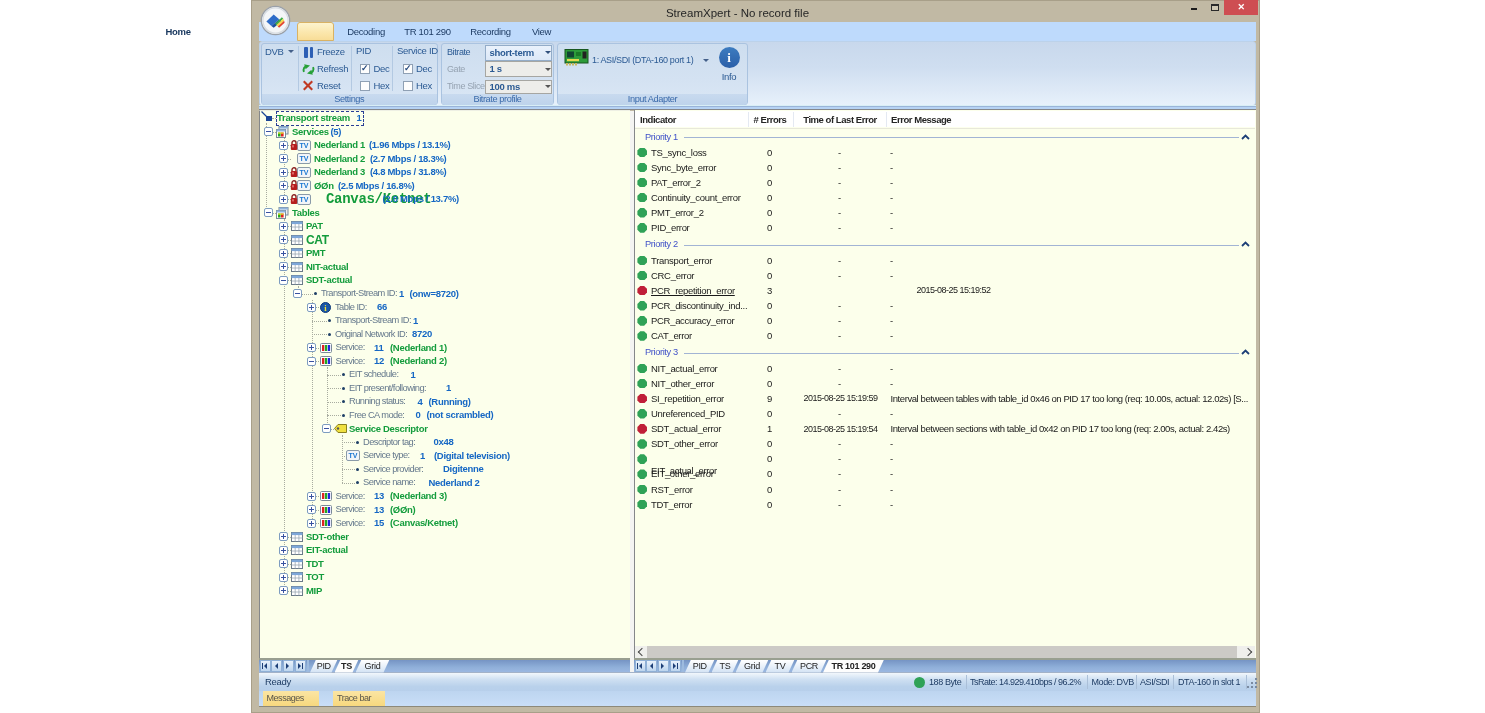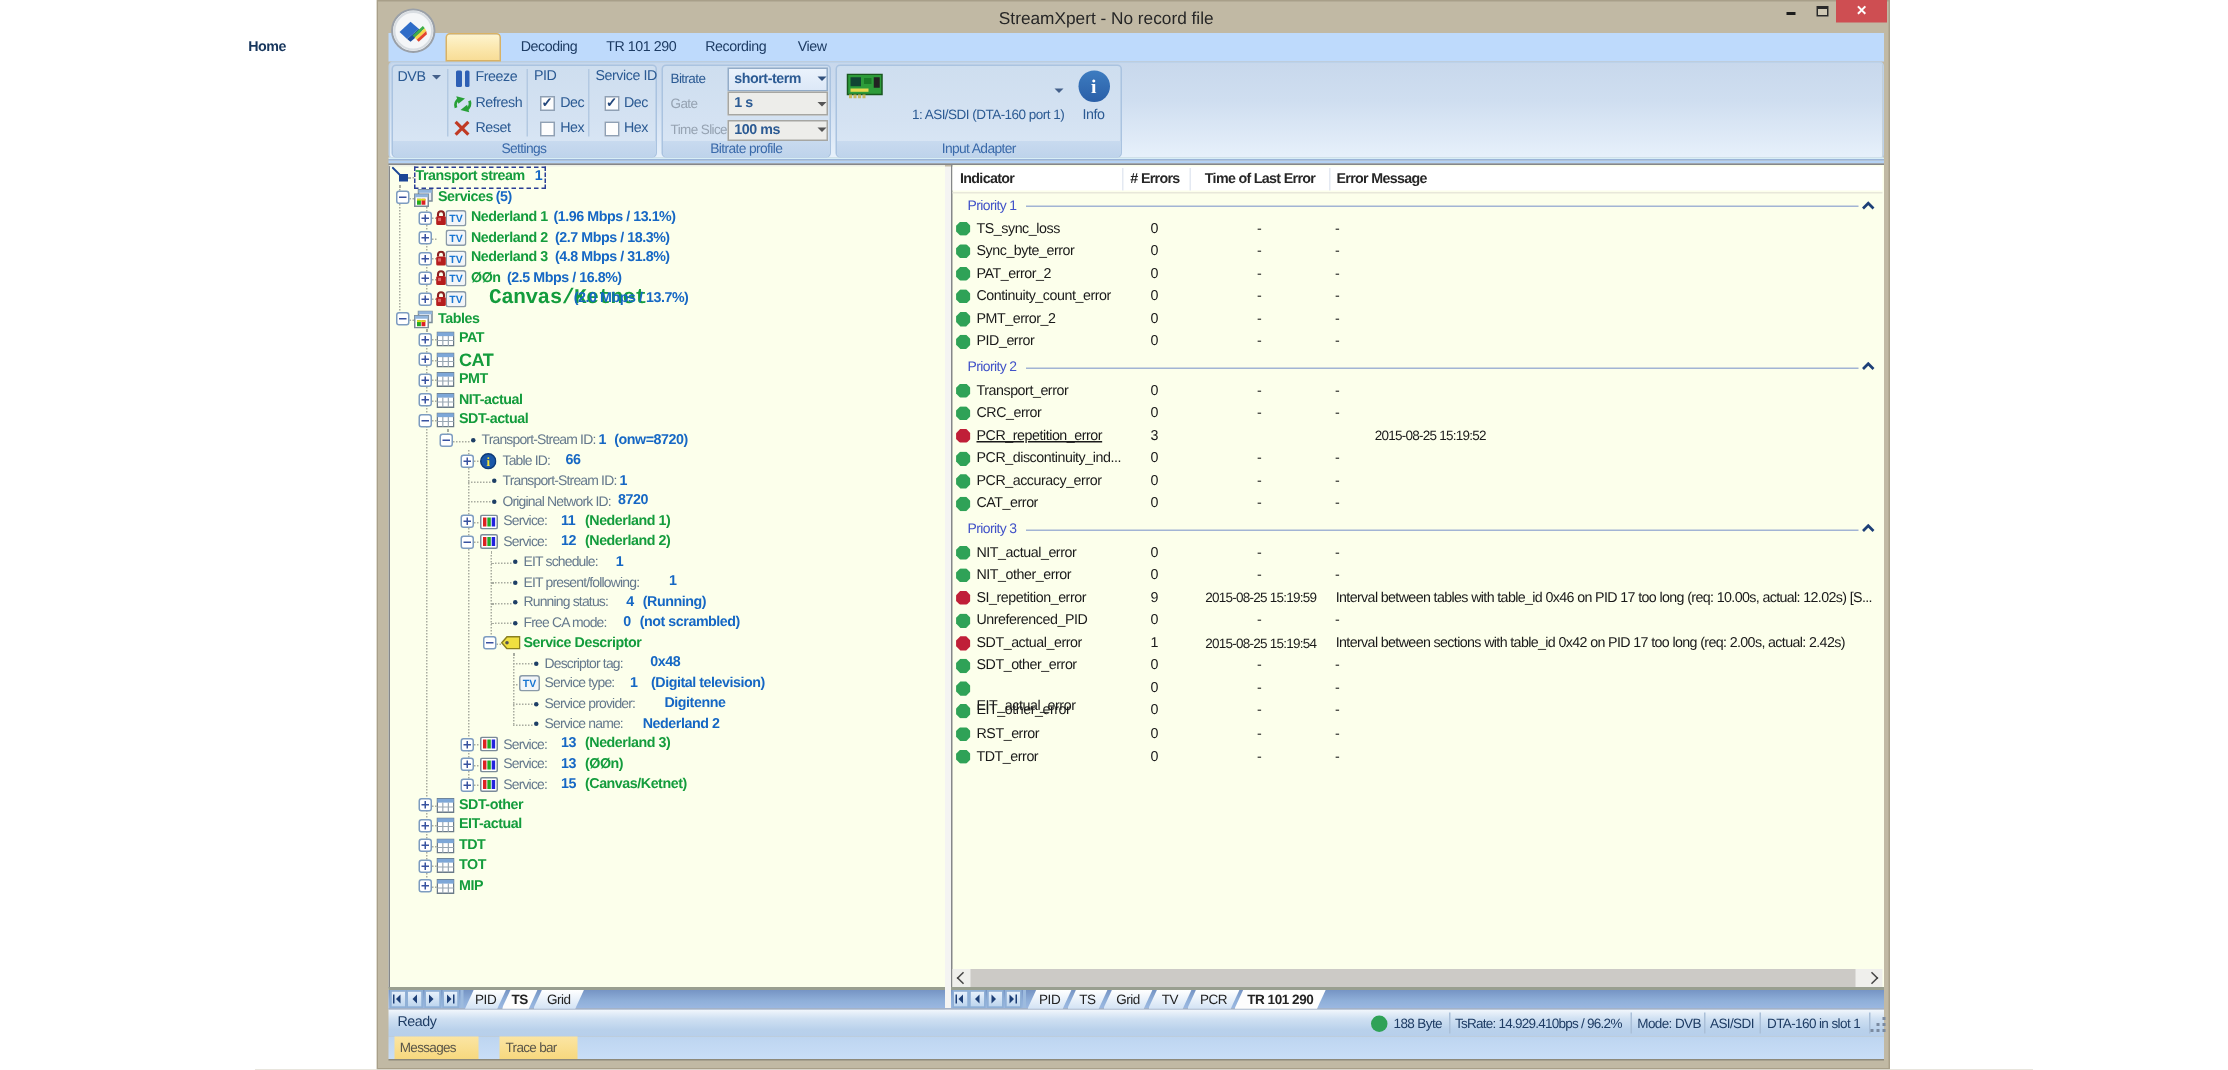--- a/index.html
+++ b/index.html
@@ -85,21 +85,21 @@
 <rect x="1" y="0.5" width="23" height="13.5" fill="#2d9c3a" stroke="#18571f" stroke-width="1"></rect>
 <rect x="3" y="2.5" width="7" height="6" fill="#143"></rect>
       <rect x="12" y="3" width="5" height="4" fill="#1b7a28"></rect>
       <rect x="18.5" y="2.5" width="4" height="7" fill="#222"></rect>
 <rect x="3" y="10" width="12" height="2.2" fill="#e6d84e"></rect>
 <rect x="2" y="14" width="2" height="2.5" fill="#c8b860"></rect>
       <rect x="5" y="14" width="2" height="2.5" fill="#c8b860"></rect>
       <rect x="8" y="14" width="2" height="2.5" fill="#c8b860"></rect>
       <rect x="11" y="14" width="2" height="2.5" fill="#c8b860"></rect>
     </svg>
-<div style="position:absolute;left:608px;top:54.0px;line-height:13px;font-size:9px;color:#2b5a93;font-weight:normal;letter-spacing:-0.35px;white-space:nowrap;z-index:5;font-family:'Liberation Sans', sans-serif;margin-top:16px;">1: ASI/SDI (DTA-160 port 1)</div>
+<div style="position:absolute;left:592px;top:54.0px;line-height:13px;font-size:9px;color:#2b5a93;font-weight:normal;letter-spacing:-0.35px;white-space:nowrap;z-index:5;font-family:'Liberation Sans', sans-serif;">1: ASI/SDI (DTA-160 port 1)</div>
 <div style="position:absolute;left:703px;top:58.5px;width:0;height:0;border-left:3px solid transparent;border-right:3px solid transparent;border-top:3.6px solid #44608a;z-index:5;"></div>
 <div style="position:absolute;left:718.5px;top:47px;width:21px;height:21px;border-radius:50%;background:linear-gradient(#3d7cc0,#2a5fa8);z-index:5;"></div>
 <div style="position:absolute;left:579px;top:49.0px;width:300px;text-align:center;line-height:17px;font-size:13px;color:#fff;font-weight:bold;letter-spacing:-0.3px;white-space:nowrap;z-index:6;font-family:'Liberation Sans', sans-serif;font-family:'Liberation Serif',serif;">i</div>
 <div style="position:absolute;left:579px;top:70.0px;width:300px;text-align:center;line-height:14px;font-size:9.5px;color:#2b5a93;font-weight:normal;letter-spacing:-0.3px;white-space:nowrap;z-index:5;font-family:'Liberation Sans', sans-serif;">Info</div>
 <div style="position:absolute;left:258.5px;top:110.3px;width:371.0px;height:548.7px;background:#fcffeb;border-left:1.4px solid #85878a;border-top:0.8px solid #eef0e4;box-sizing:border-box;"></div>
 <div style="position:absolute;left:634px;top:110.3px;width:621.5px;height:548.7px;background:#fcffeb;border-left:1.4px solid #85878a;box-sizing:border-box;"></div>
 <div style="position:absolute;left:635.4px;top:110.8px;width:620.1px;height:16.7px;background:#ffffff;"></div>
 <div style="position:absolute;left:635.4px;top:127.5px;width:620.1px;height:1px;background:#e8e8da;"></div>
 <div style="position:absolute;left:747.5px;top:112px;width:1px;height:15px;background:#e4e9f2;"></div>
 <div style="position:absolute;left:792.5px;top:112px;width:1px;height:15px;background:#e4e9f2;"></div>

